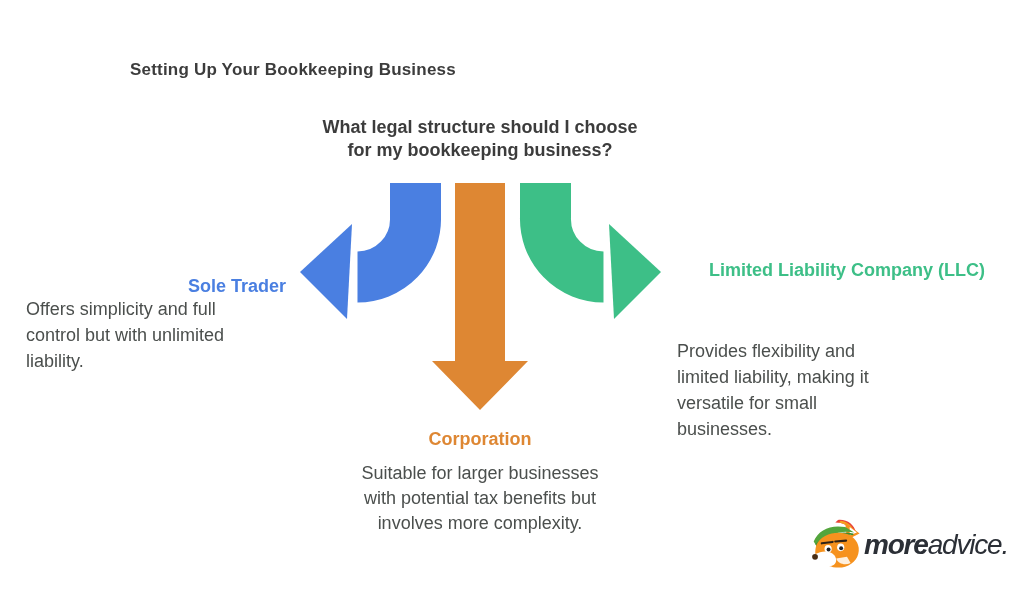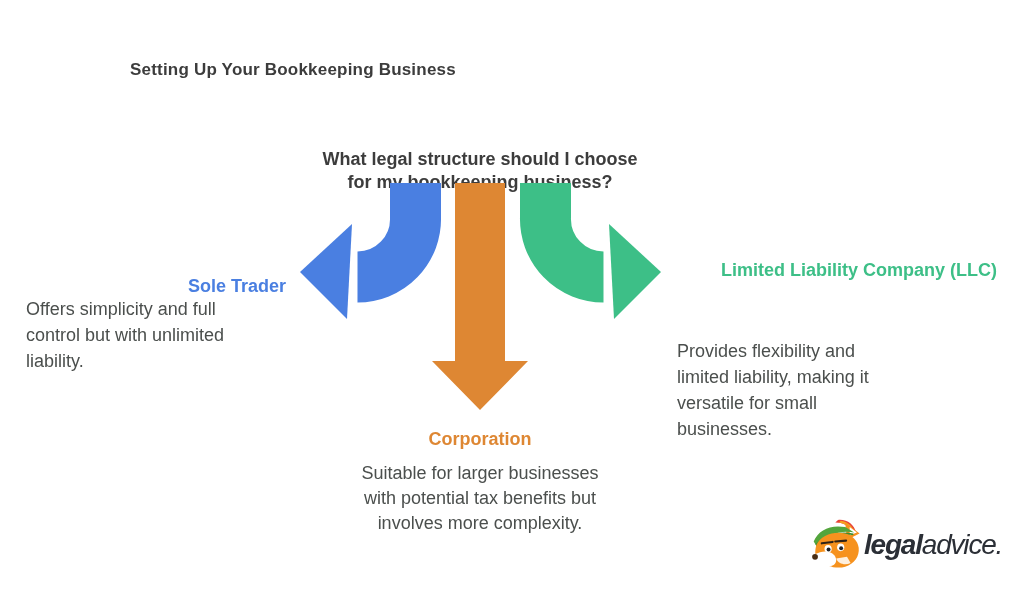--- a/index.html
+++ b/index.html
@@ -7,31 +7,31 @@
     position:relative;width:1024px;height:597px;background:#ffffff;overflow:hidden;
     font-family:"Liberation Sans","DejaVu Sans",sans-serif;
   }
   .abs{position:absolute;}
   .title{
     left:130px;top:60px;width:724px;
     font-size:17px;font-weight:bold;color:#3c3c3c;letter-spacing:.2px;
   }
   .question{
     left:180px;top:116px;width:600px;text-align:center;
-    font-size:18px;font-weight:bold;color:#3c3c3c;line-height:23px;white-space:pre-line;margin-top:32px;
+    font-size:18px;font-weight:bold;color:#3c3c3c;line-height:23px;white-space:pre-line;
   }
   .arrows{left:0;top:0;width:1024px;height:597px;}
   .opt-label{font-size:18px;font-weight:bold;line-height:24px;}
   .opt-desc{font-size:18px;color:#4b4f4d;line-height:26px;white-space:pre-line;}
   .c-blue{color:#4a7fe1;margin-top:16px;}
   .c-green{color:#3dbf87;}
   .c-orange{color:#de8733;}
   .sole-label{left:26px;top:258px;width:260px;text-align:right;}
   .sole-desc{left:26px;top:296px;width:260px;text-align:left;}
-  .llc-label{left:657px;top:258px;width:340px;text-align:right;}
+  .llc-label{left:677px;top:258px;width:340px;text-align:center;}
   .llc-desc{left:677px;top:297px;width:330px;text-align:left;margin-top:41px;}
   .corp-label{left:280px;top:427px;width:400px;text-align:center;}
   .corp-desc{left:280px;top:461px;width:400px;text-align:center;line-height:25px;}
   .logo{left:808px;top:517px;width:210px;height:60px;}
   .logo-icon{position:absolute;left:3px;top:2px;width:54px;height:54px;}
   .logo-text{
     position:absolute;left:56px;top:12px;font-style:italic;font-size:28px;
     letter-spacing:-1.2px;color:#2b2f36;white-space:nowrap;
   }
   .logo-bold{font-weight:bold;}
@@ -102,16 +102,16 @@
       <ellipse cx="19" cy="33" rx="4" ry="4.2" fill="#ffffff"></ellipse>
       <ellipse cx="33" cy="31.5" rx="4" ry="4.2" fill="#ffffff"></ellipse>
       <circle cx="19.5" cy="34" r="2.2" fill="#20242b"></circle>
       <circle cx="33.5" cy="32.5" r="2.2" fill="#20242b"></circle>
 
       <path d="M12 27 L24 25.5" stroke="#2e2217" stroke-width="2.4" stroke-linecap="round"></path>
       <path d="M27 25 L39 24" stroke="#2e2217" stroke-width="2.4" stroke-linecap="round"></path>
 
       <path d="M20 53 L23.5 53 L21.7 57 Z" fill="#ffffff"></path>
     </svg>
-    <div class="logo-text"><span class="logo-bold">legal</span><span class="logo-light">advice.</span></div>
+    <div class="logo-text"><span class="logo-bold">more</span><span class="logo-light">advice.</span></div>
   </div>
 
 </div>
 
 </body></html>

